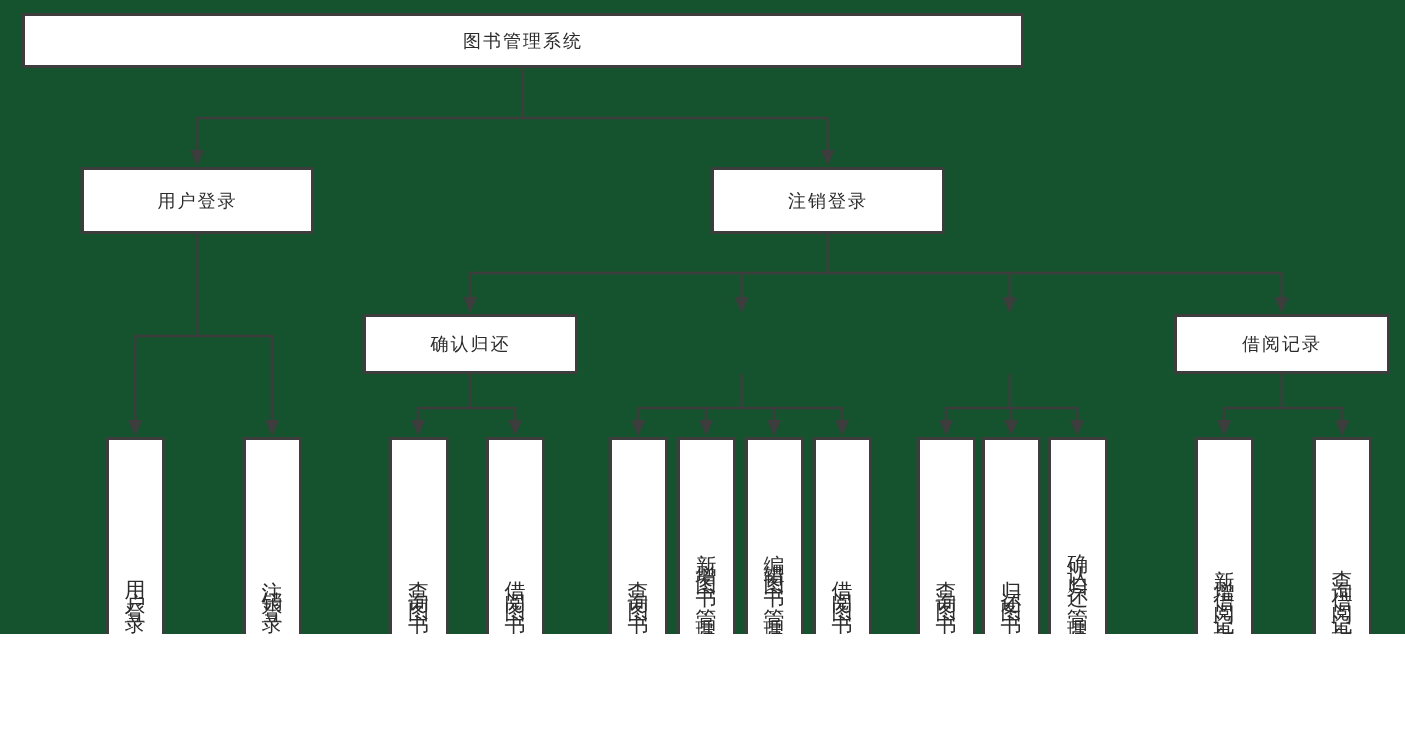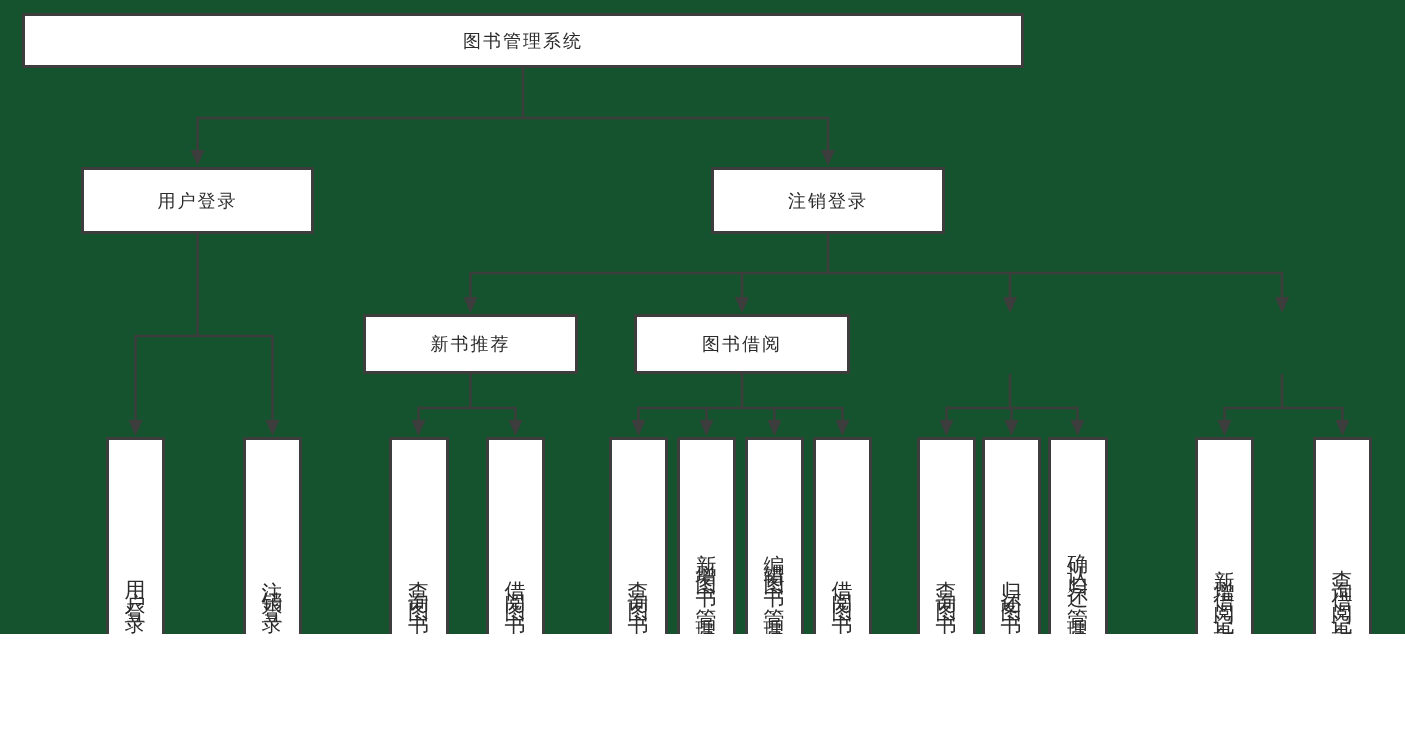--- a/index.html
+++ b/index.html
@@ -89,24 +89,24 @@
   </div>
 
   <div class="node nh" style="left:81px;top:167px;width:233px;height:67px">
     <span class="lbl">用户登录</span>
   </div>
   <div class="node nh" style="left:711px;top:167px;width:234px;height:67px">
     <span class="lbl">注销登录</span>
   </div>
 
   <div class="node nh" style="left:363px;top:314px;width:215px;height:60px">
-    <span class="lbl">新书推荐</span>
+    <span class="lbl">确认归还</span>
   </div>
-  <div class="node nh" style="left:634px;top:314px;width:216px;height:60px">
-    <span class="lbl">图书借阅</span>
+  <div class="node nh" style="left:1174px;top:314px;width:216px;height:60px">
+    <span class="lbl">借阅记录</span>
   </div>
 
   <div class="node nv" style="left:106px;top:437px;width:59px;height:298px">
     <span class="lbl">用户登录</span>
   </div>
   <div class="node nv" style="left:243px;top:437px;width:59px;height:298px">
     <span class="lbl">注销登录</span>
   </div>
 
   <div class="node nv" style="left:389px;top:437px;width:60px;height:298px">

